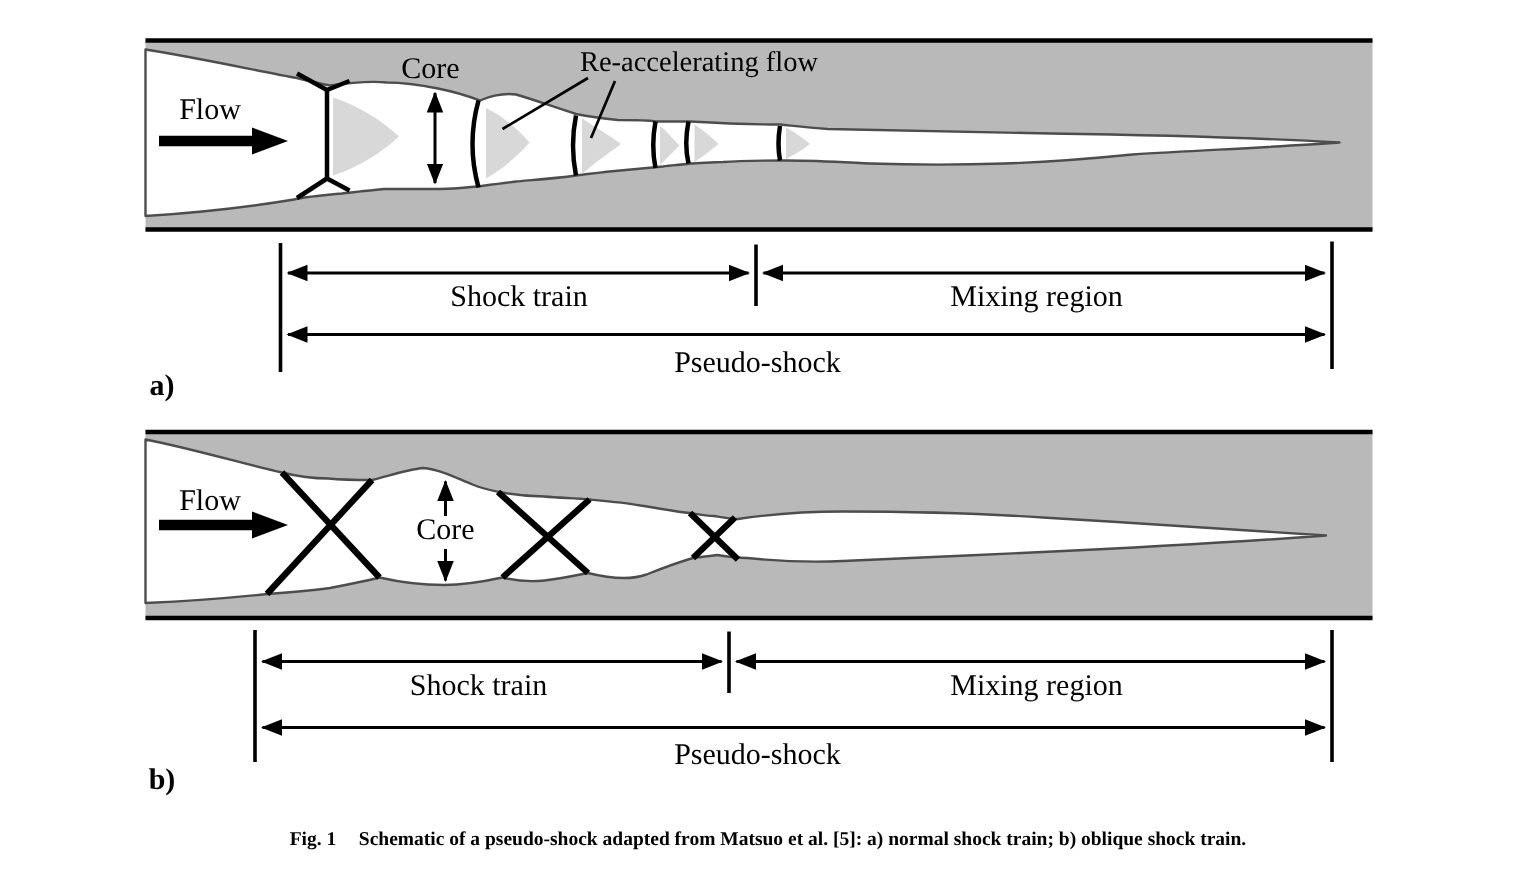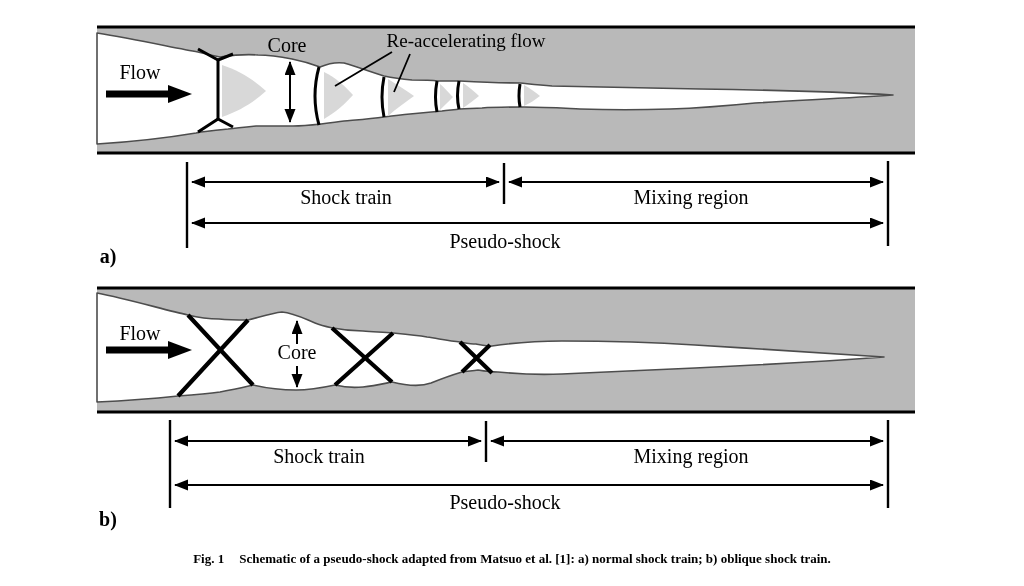--- a/index.html
+++ b/index.html
@@ -144,15 +144,15 @@
     <line class="dim" x1="175" y1="485" x2="883" y2="485" marker-start="url(#arr)" marker-end="url(#arr)"></line>
     <text class="lbl" x="319" y="463">Shock train</text>
     <text class="lbl" x="691" y="463">Mixing region</text>
     <text class="lbl" x="505" y="509">Pseudo-shock</text>
     <text class="plabel" x="108" y="526">b)</text>
   </g>
 </svg>
 
   <div class="caption">
     <span>Fig. 1</span>
-    <span>Schematic of a pseudo-shock adapted from Matsuo et al. [1]: a) normal shock train; b) oblique shock train.</span>
+    <span>Schematic of a pseudo-shock adapted from Matsuo et al. [5]: a) normal shock train; b) oblique shock train.</span>
   </div>
 </div>
 
 </body></html>

